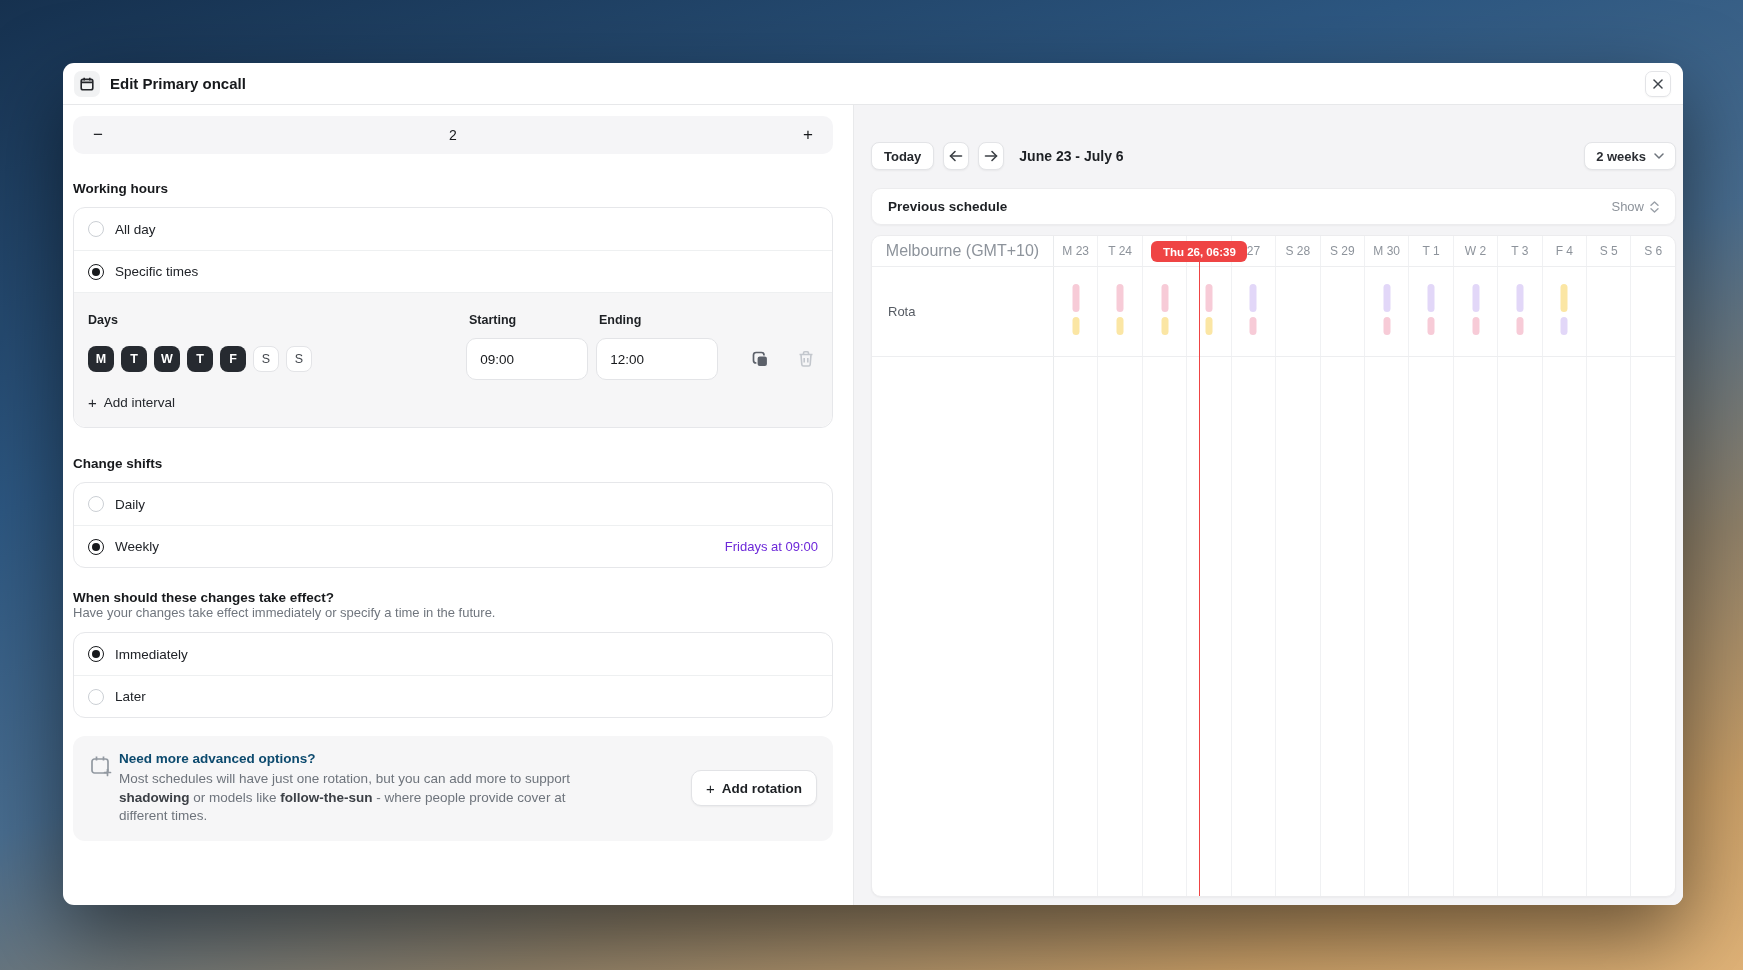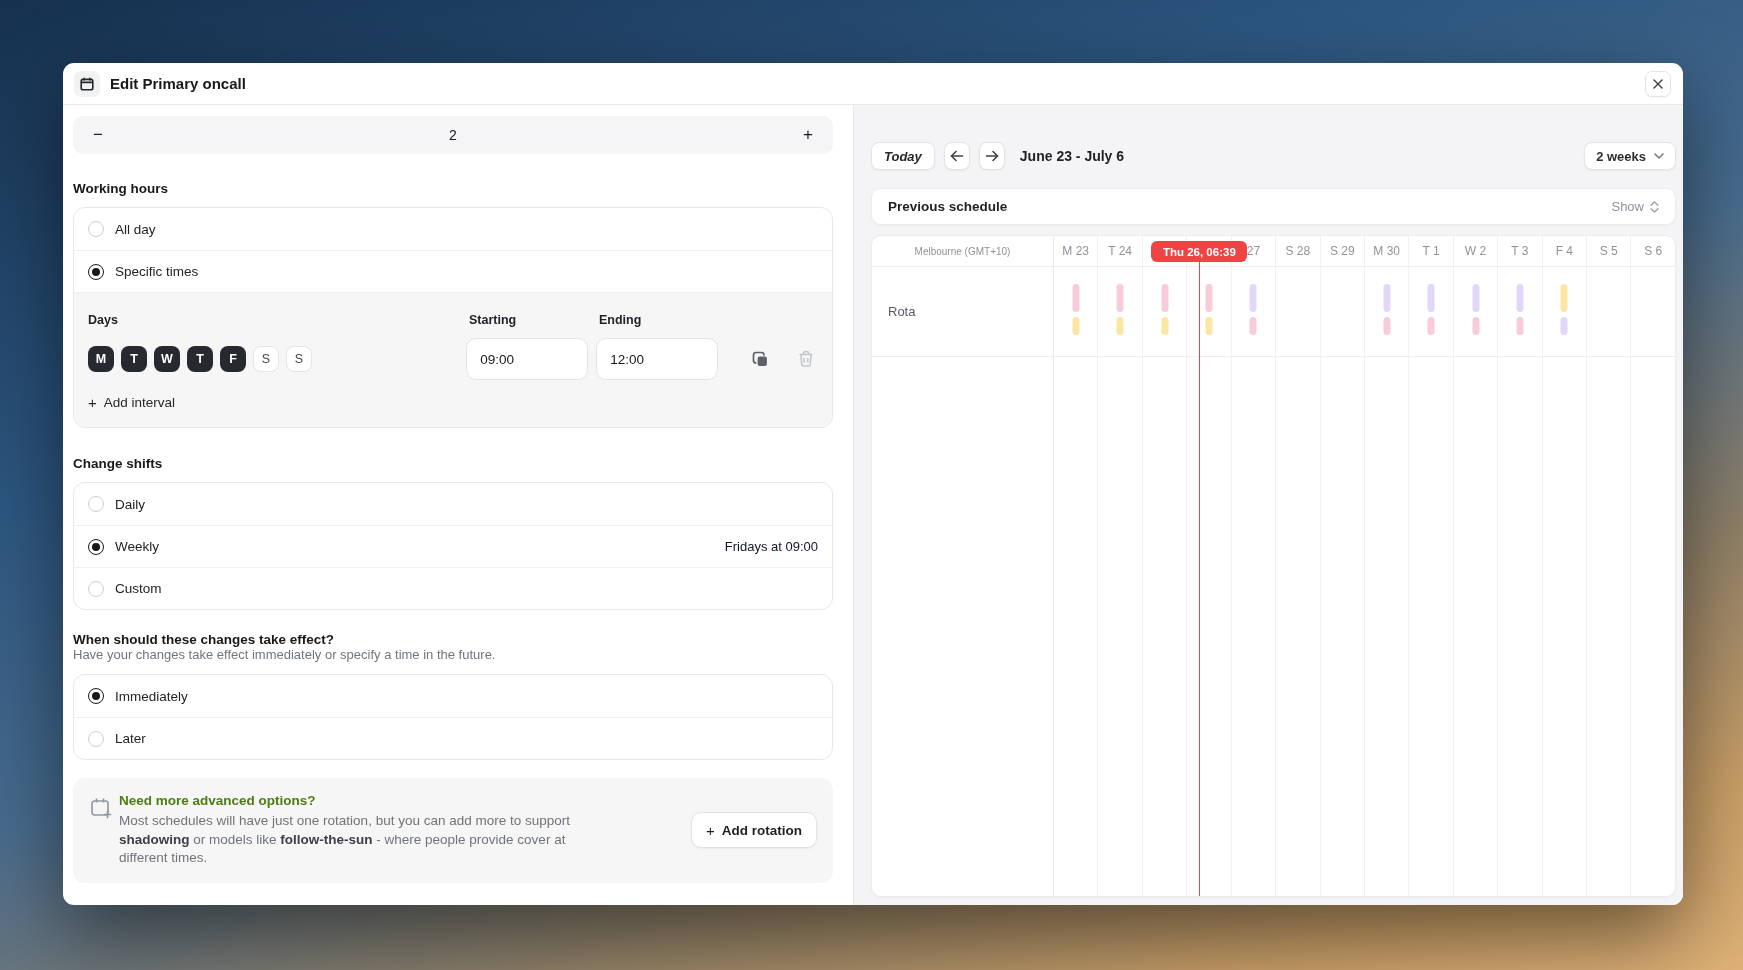--- a/index.html
+++ b/index.html
@@ -27,21 +27,21 @@
   .stepper-btn { width:22px; height:22px; border:none; background:transparent; font-size:17px; color:#17191c; cursor:pointer; display:flex; align-items:center; justify-content:center; }
   .stepper-value { flex:1; text-align:center; font-size:14px; color:#17191c; }
   .section-label { font-size:13.5px; font-weight:700; color:#17191c; margin-top:27px; }
   .opt-box { border:1px solid #e6e7ea; border-radius:12px; margin-top:11px; background:#fff; overflow:hidden; }
   .opt-row { height:42px; display:flex; align-items:center; padding:0 14px; cursor:pointer; }
   .opt-row + .opt-row { border-top:1px solid #eef0f1; }
   .radio { width:16px; height:16px; border-radius:50%; border:1.5px solid #cbcfd4; background:#fff; flex:0 0 16px; position:relative; }
   .radio.checked { border-color:#17191c; }
   .radio.checked::after { content:""; position:absolute; left:50%; top:50%; width:8px; height:8px; margin:-4px 0 0 -4px; border-radius:50%; background:#17191c; }
   .opt-label { font-size:13.5px; font-weight:500; color:#202328; margin-left:11px; }
-  .opt-detail { margin-left:auto; font-size:13px; color:#0f172a; }
+  .opt-detail { margin-left:auto; font-size:13px; color:#6d28d9; }
 
   .interval-panel { border-top:1px solid #eef0f1; background:#f6f6f7; border-radius:0 0 12px 12px; padding:20px 14px 17px; }
   .interval-labels { display:flex; font-size:12.5px; font-weight:700; color:#1d2024; }
   .lbl-days { width:381px; }
   .lbl-start { width:130px; }
   .lbl-end { width:130px; }
   .interval-controls { display:flex; align-items:center; margin-top:11px; }
   .days-group { width:381px; display:flex; gap:7px; }
   .day-btn { width:26px; height:26px; border-radius:8px; font-size:12.5px; font-weight:700; display:flex; align-items:center; justify-content:center; cursor:pointer; border:1px solid transparent; }
   .day-btn.active { background:#262a30; color:#fff; }
@@ -49,48 +49,48 @@
   .time-input { width:122px; height:42px; border:1px solid #e3e4e7; border-radius:10px; background:#fff; padding:0 13px; font-size:13.5px; color:#17191c; font-family:inherit; margin-right:8px; }
   .icon-btn { width:24px; height:24px; border:none; background:transparent; cursor:pointer; display:flex; align-items:center; justify-content:center; margin-left:22px; }
   .add-interval { display:flex; align-items:center; gap:7px; margin-top:15px; font-size:13.5px; font-weight:500; color:#25282d; cursor:pointer; width:max-content; }
   .plus-glyph { font-size:15px; font-weight:500; line-height:1; }
 
   .effect-desc { font-size:13px; color:#70767e; margin-top:0; }
 
   .advanced-box { margin-top:18px; background:#f6f6f7; border-radius:12px; padding:15px 16px; display:flex; }
   .adv-icon { width:30px; flex:0 0 30px; color:#9299a1; padding-top:3px; }
   .adv-text { width:470px; }
-  .adv-title { font-size:13.5px; font-weight:700; color:#4d7c0f; }
+  .adv-title { font-size:13.5px; font-weight:700; color:#0c4a6e; }
   .adv-body { font-size:13.5px; color:#6e747c; line-height:1.38; margin-top:4px; }
   .adv-body b { color:#3c4046; font-weight:700;margin-top:40px; }
   .adv-btn { margin-left:auto; align-self:center; height:36px; padding:0 14px; background:#fff; border:1px solid #e2e3e6; border-radius:10px; font-size:13.5px; font-weight:600; color:#1d2024; display:flex; align-items:center; gap:7px; cursor:pointer; box-shadow:0 1px 2px rgba(0,0,0,.05); }
 
   
   .right-pane { flex:1; background:#f4f4f6; border-left:1px solid #e8e9eb; padding:37px 7px 8px 17px; display:flex; flex-direction:column; min-width:0; }
   .cal-toolbar { display:flex; align-items:center; flex:0 0 28px; }
   .tb-btn { height:28px; background:#fff; border:1px solid #e3e4e7; border-radius:8px; box-shadow:0 1px 2px rgba(0,0,0,.05); cursor:pointer; display:flex; align-items:center; justify-content:center; font-size:13px; font-weight:600; color:#25282d; font-family:inherit; }
-  .tb-today { padding:4px 12px;font-style:italic; }
+  .tb-today { padding:4px 12px; }
   .tb-arrow { width:26px; margin-left:9px; color:#3c4046; }
   .tb-range { margin-left:15px; font-size:14px; font-weight:600; color:#1d2024; }
   .tb-zoom { margin-left:auto; padding:0 11px; gap:8px; color:#2a2d32; }
 
   .card { background:#fff; border-radius:10px; border:1px solid #ececee; box-shadow:0 1px 2px rgba(0,0,0,.04); }
   .prev-card { margin-top:18px; height:37px; flex:0 0 37px; display:flex; align-items:center; padding:0 16px; }
   .card-title { font-size:13.5px; font-weight:600; color:#1d2024; }
   .toggle-ctl { margin-left:auto; display:flex; align-items:center; gap:6px; font-size:13px; color:#8d939b; cursor:pointer; }
 
   .upd-card { margin-top:10px; flex:1; display:flex; flex-direction:column; min-height:0; overflow:hidden; }
   .upd-head { height:39px; flex:0 0 39px; display:flex; align-items:center; padding:0 16px; border-bottom:1px solid #eceef0; }
   .tl-grid { flex:1; position:relative; display:flex; flex-direction:column; min-height:0; }
   .tl-row { display:flex; }
   .tl-label { width:182px; flex:0 0 182px; border-right:1px solid #e9ebed; display:flex; align-items:center; }
   .tl-cell { flex:1; border-right:1px solid #f0f1f3; position:relative; }
   .tl-cell:last-child { border-right:none; }
   .tl-dates { height:31px; flex:0 0 31px; border-bottom:1px solid #edeef0; }
-  .tl-dates .tl-label { justify-content:center; font-size:10px; color:#8d939b; }
+  .tl-dates .tl-label { justify-content:center; font-size:16px; color:#8d939b; }
   .tl-dates .tl-cell { display:flex; align-items:center; justify-content:center; font-size:12px; color:#8d939b; white-space:nowrap; }
   .tl-rota { height:90px; flex:0 0 90px; border-bottom:1px solid #edeef0; }
   .tl-rota .tl-label { padding-left:16px; font-size:13px; color:#565b63; }
   .tl-body { flex:1; }
   .pill-stack { position:absolute; left:50%; top:17px; transform:translateX(-50%); display:flex; flex-direction:column; align-items:center; gap:5px; }
   .pill { width:7px; border-radius:4px; }
   .pill.p0 { height:28px; }
   .pill.p1 { height:18px; }
   .now-badge { position:absolute; top:5px; height:21px; width:96px; border-radius:6px; display:flex; align-items:center; justify-content:center; color:#fff; font-size:11.5px; font-weight:700; z-index:6; white-space:nowrap; }
   .now-line { position:absolute; top:26px; bottom:0; width:1.5px; z-index:5; }
@@ -183,24 +183,20 @@
       <div class="opt-box" style="margin-top:11px;">
           <div class="opt-row">
             <div class="radio"></div>
             <span class="opt-label">Daily</span>
           </div>
           <div class="opt-row">
             <div class="radio checked"></div>
             <span class="opt-label">Weekly</span>
             <span class="opt-detail">Fridays at 09:00</span>
           </div>
-          <div class="opt-row">
-            <div class="radio"></div>
-            <span class="opt-label">Custom</span>
-          </div>
         </div>
 
       <div class="section-label" style="margin-top:22px;">When should these changes take effect?</div>
       <div class="effect-desc">Have your changes take effect immediately or specify a time in the future.</div>
       <div class="opt-box" style="margin-top:12px;">
           <div class="opt-row">
             <div class="radio checked"></div>
             <span class="opt-label">Immediately</span>
           </div>
           <div class="opt-row">

